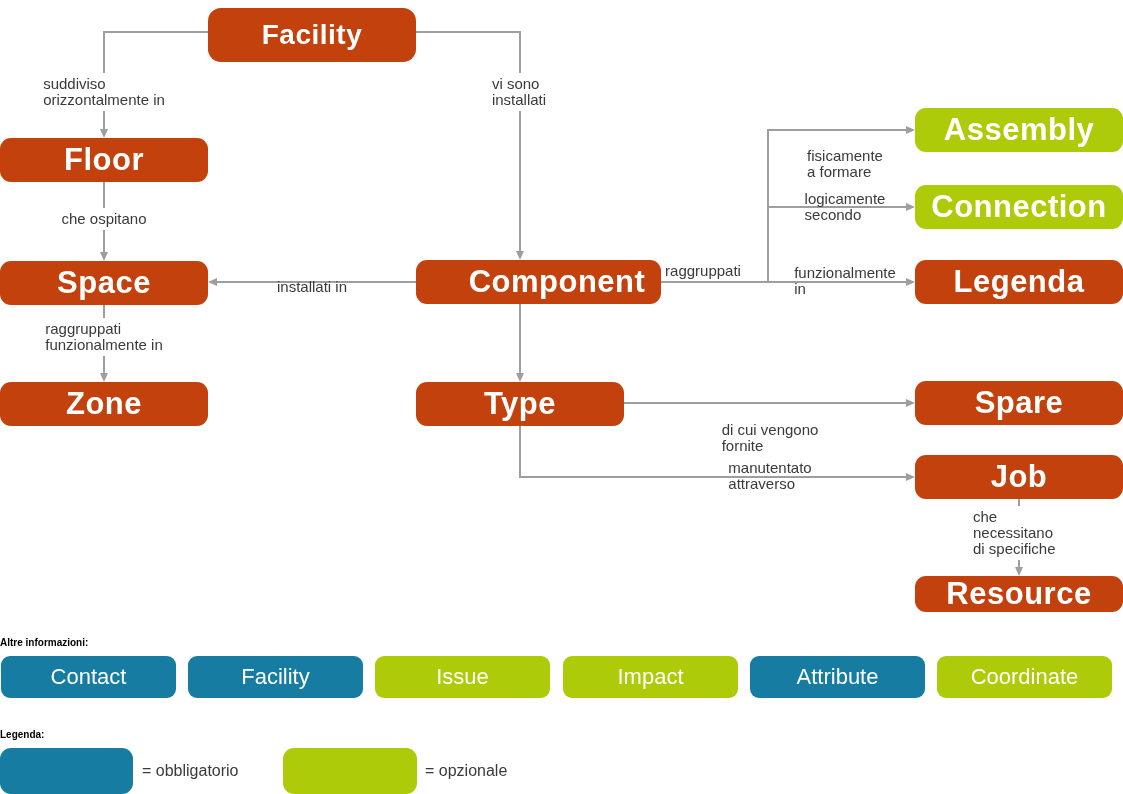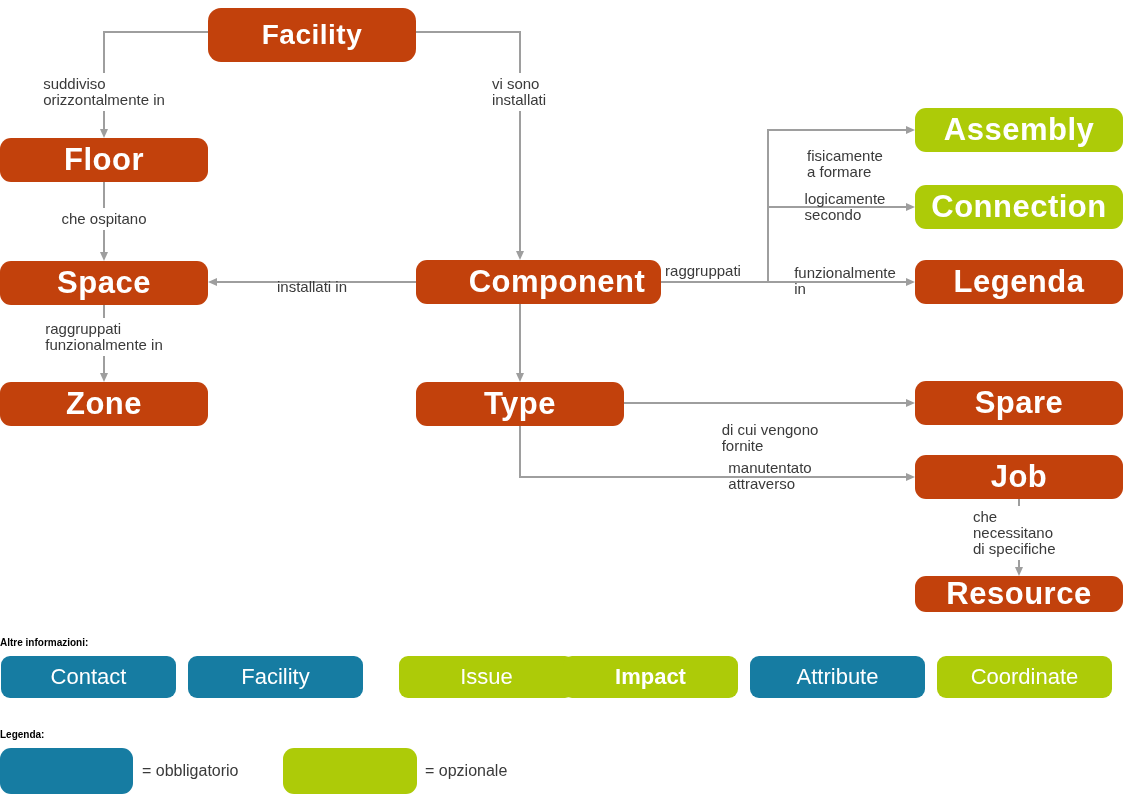--- a/index.html
+++ b/index.html
@@ -130,22 +130,22 @@
   <div class="edge-label" style="left:770px;  top:402px;margin-top:36px;">di cui vengono
 fornite</div>
   <div class="edge-label" style="left:770px;  top:476px;">manutentato
 attraverso</div>
   <div class="edge-label on-vline" style="left:1019px; top:533px;">che necessitano
 di specifiche</div>
 
   <div class="section-heading" style="left:0px; top:637px;">Altre informazioni:</div>
   <div class="info-box blue" style="left:1px;">Contact</div>
   <div class="info-box blue" style="left:188px;">Facility</div>
-  <div class="info-box green" style="left:375px;margin-left:24px;">Issue</div>
-  <div class="info-box green" style="left:563px;font-weight:bold;">Impact</div>
+  <div class="info-box green" style="left:375px;">Issue</div>
+  <div class="info-box green" style="left:563px;">Impact</div>
   <div class="info-box blue" style="left:750px;">Attribute</div>
   <div class="info-box green" style="left:937px;">Coordinate</div>
 
   <div class="section-heading" style="left:0px; top:729px;">Legenda:</div>
   <div class="legend-swatch blue"></div>
   <div class="legend-text" style="left:142px;">= obbligatorio</div>
   <div class="legend-swatch green"></div>
   <div class="legend-text" style="left:425px;">= opzionale</div>
 
 </div>

